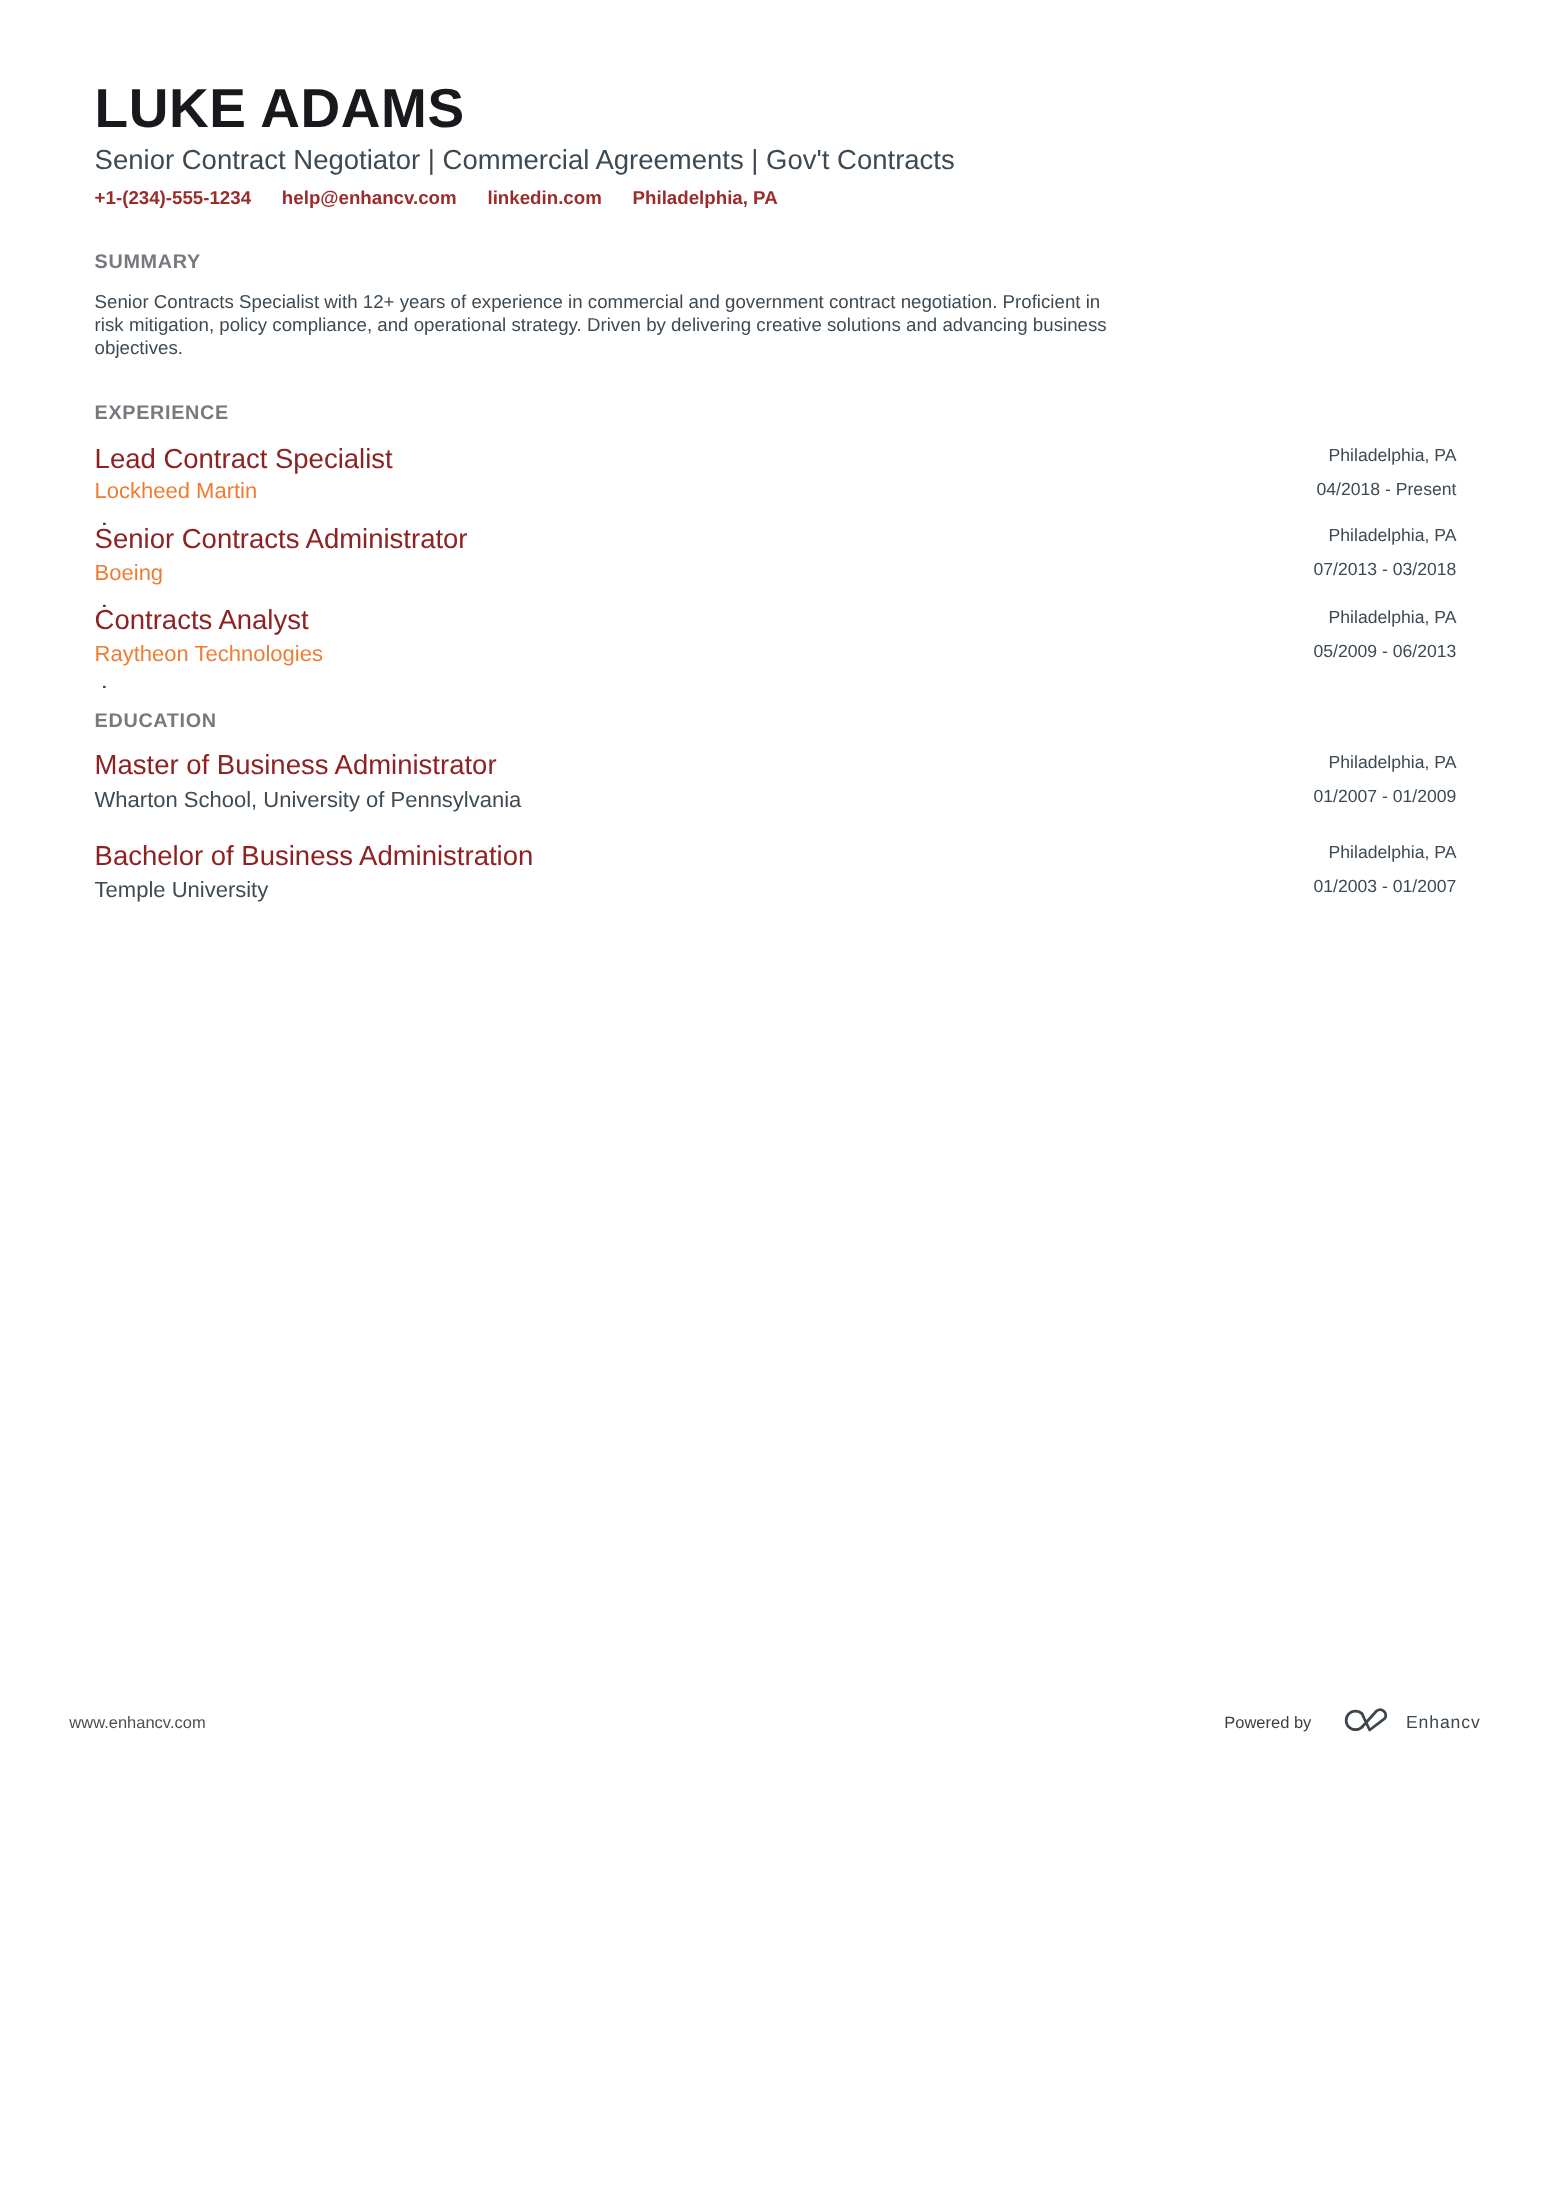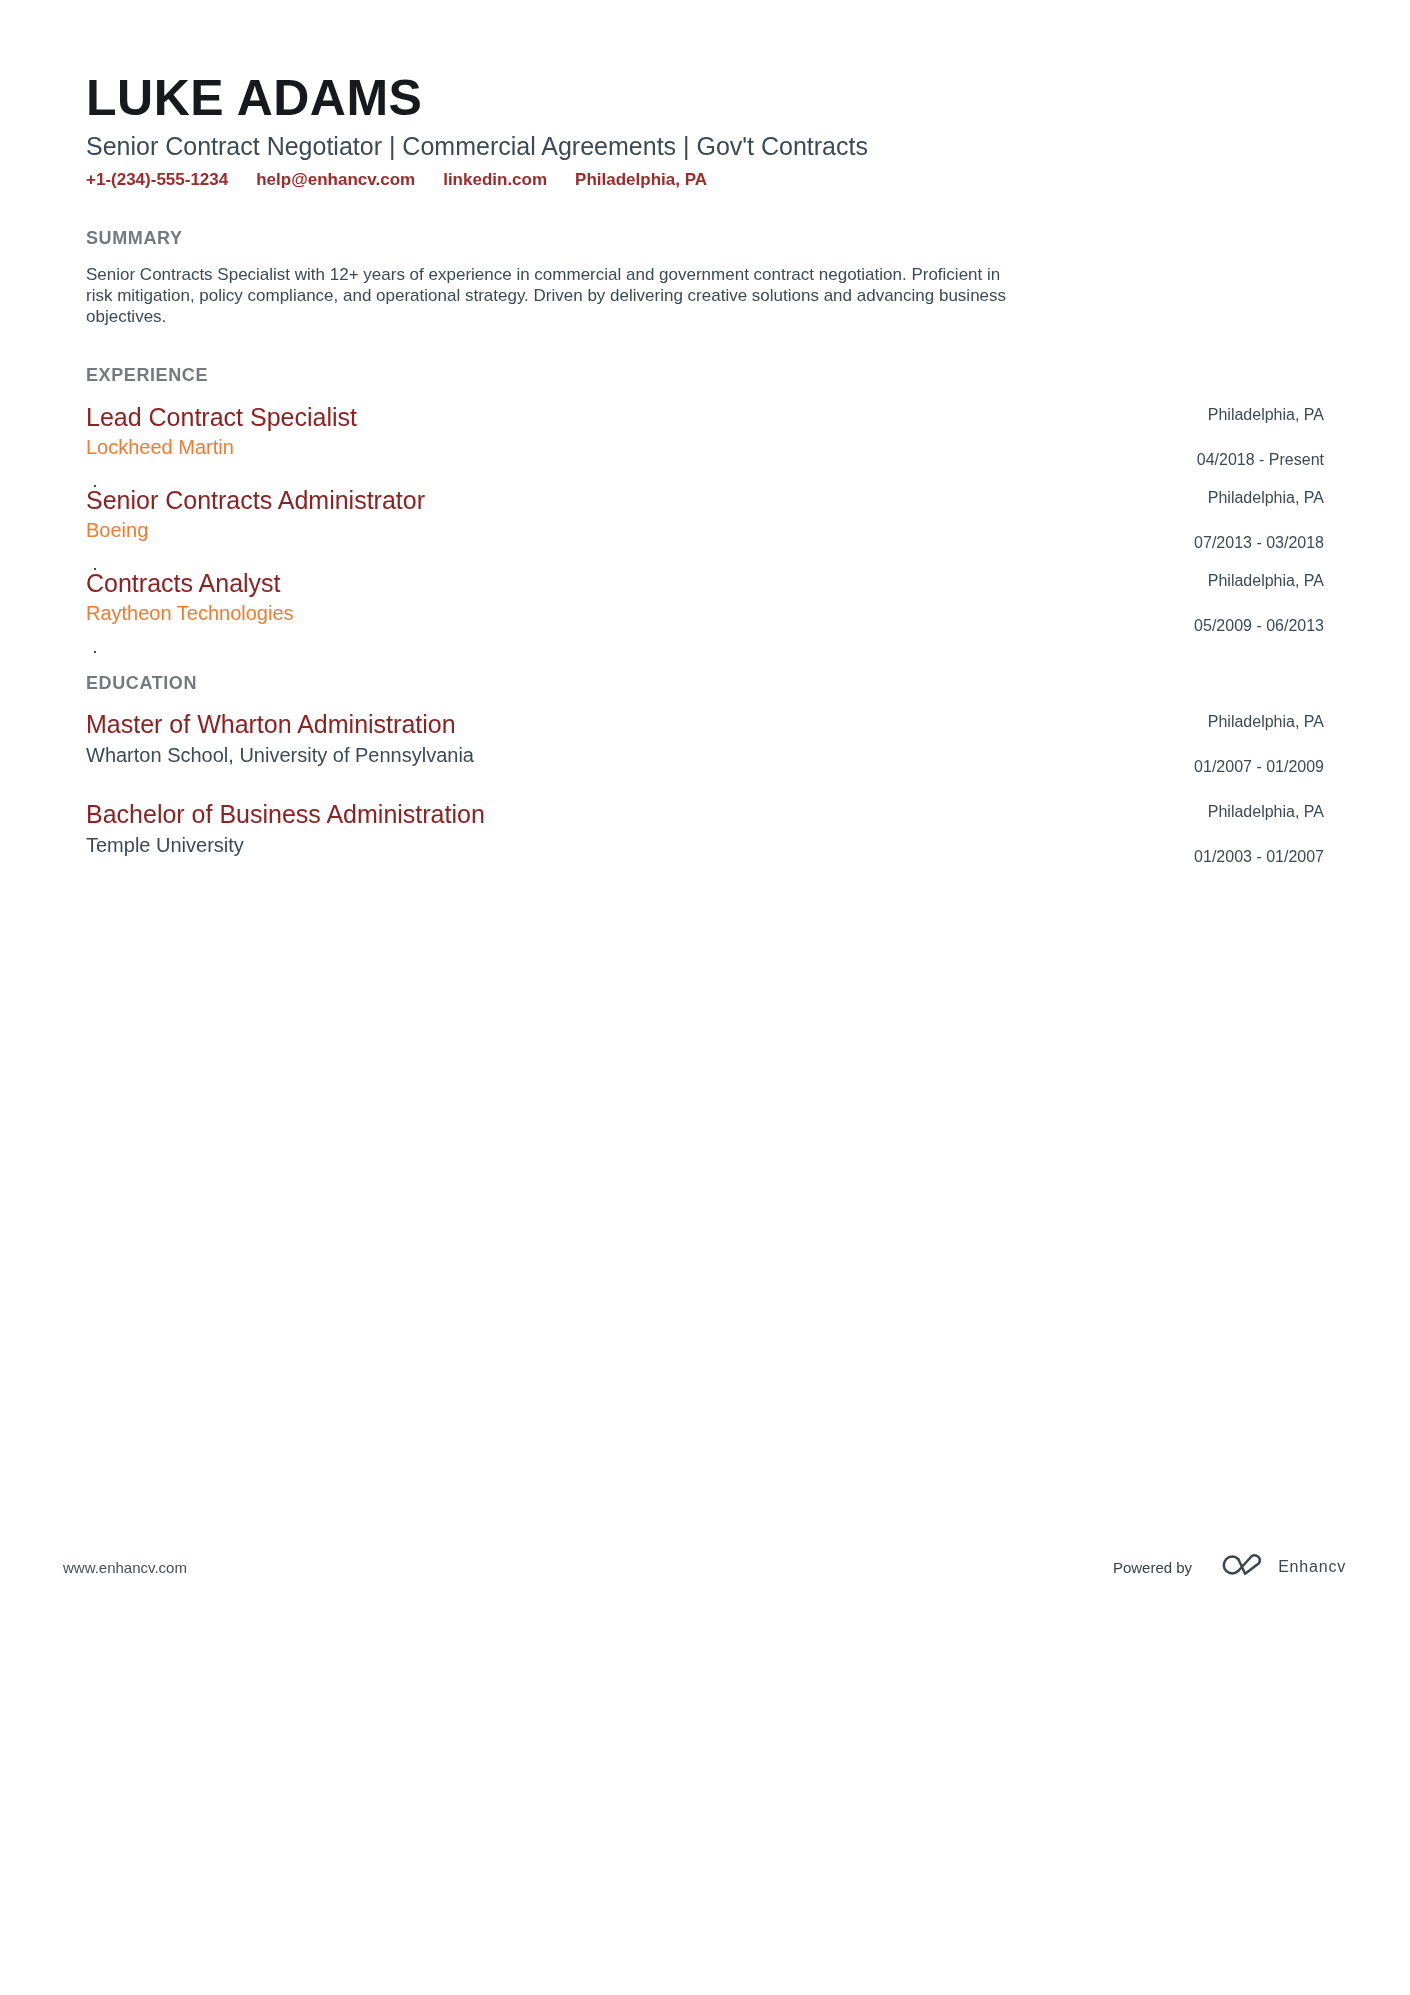--- a/index.html
+++ b/index.html
@@ -68,21 +68,21 @@
     font-weight: 400;
     line-height: 1.15;
   }
   .job-company {
     font-size: 20px;
     color: #ee7c33;
     margin-top: 5px;
   }
   .job-meta { text-align: right; padding-top: 3px; }
   .job-location { font-size: 16px; color: #3e4a53; }
-  .job-dates { font-size: 16px; color: #3e4a53; margin-top: 27px; }
+  .job-dates { font-size: 16px; color: #3e4a53; margin-top: 13px; }
   .bullets {
     list-style: none;
     margin-top: 8px;
     max-width: 932px;
   }
   .bullets li {
     position: relative;
     padding-left: 24px;
     font-size: 17px;
     line-height: 20.5px;
@@ -254,21 +254,21 @@
         </div>
 
     </div>
 
     <div>
       <div class="section-heading">EDUCATION</div>
 
         <div class="degree">
           <div class="degree-head">
             <div>
-              <div class="degree-title">Master of Wharton Administration</div>
+              <div class="degree-title">Master of Business Administrator</div>
               <div class="degree-school">Wharton School, University of Pennsylvania</div>
             </div>
             <div class="job-meta">
               <div class="job-location">Philadelphia, PA</div>
               <div class="job-dates">01/2007 - 01/2009</div>
             </div>
           </div>
         </div>
 
         <div class="degree">

